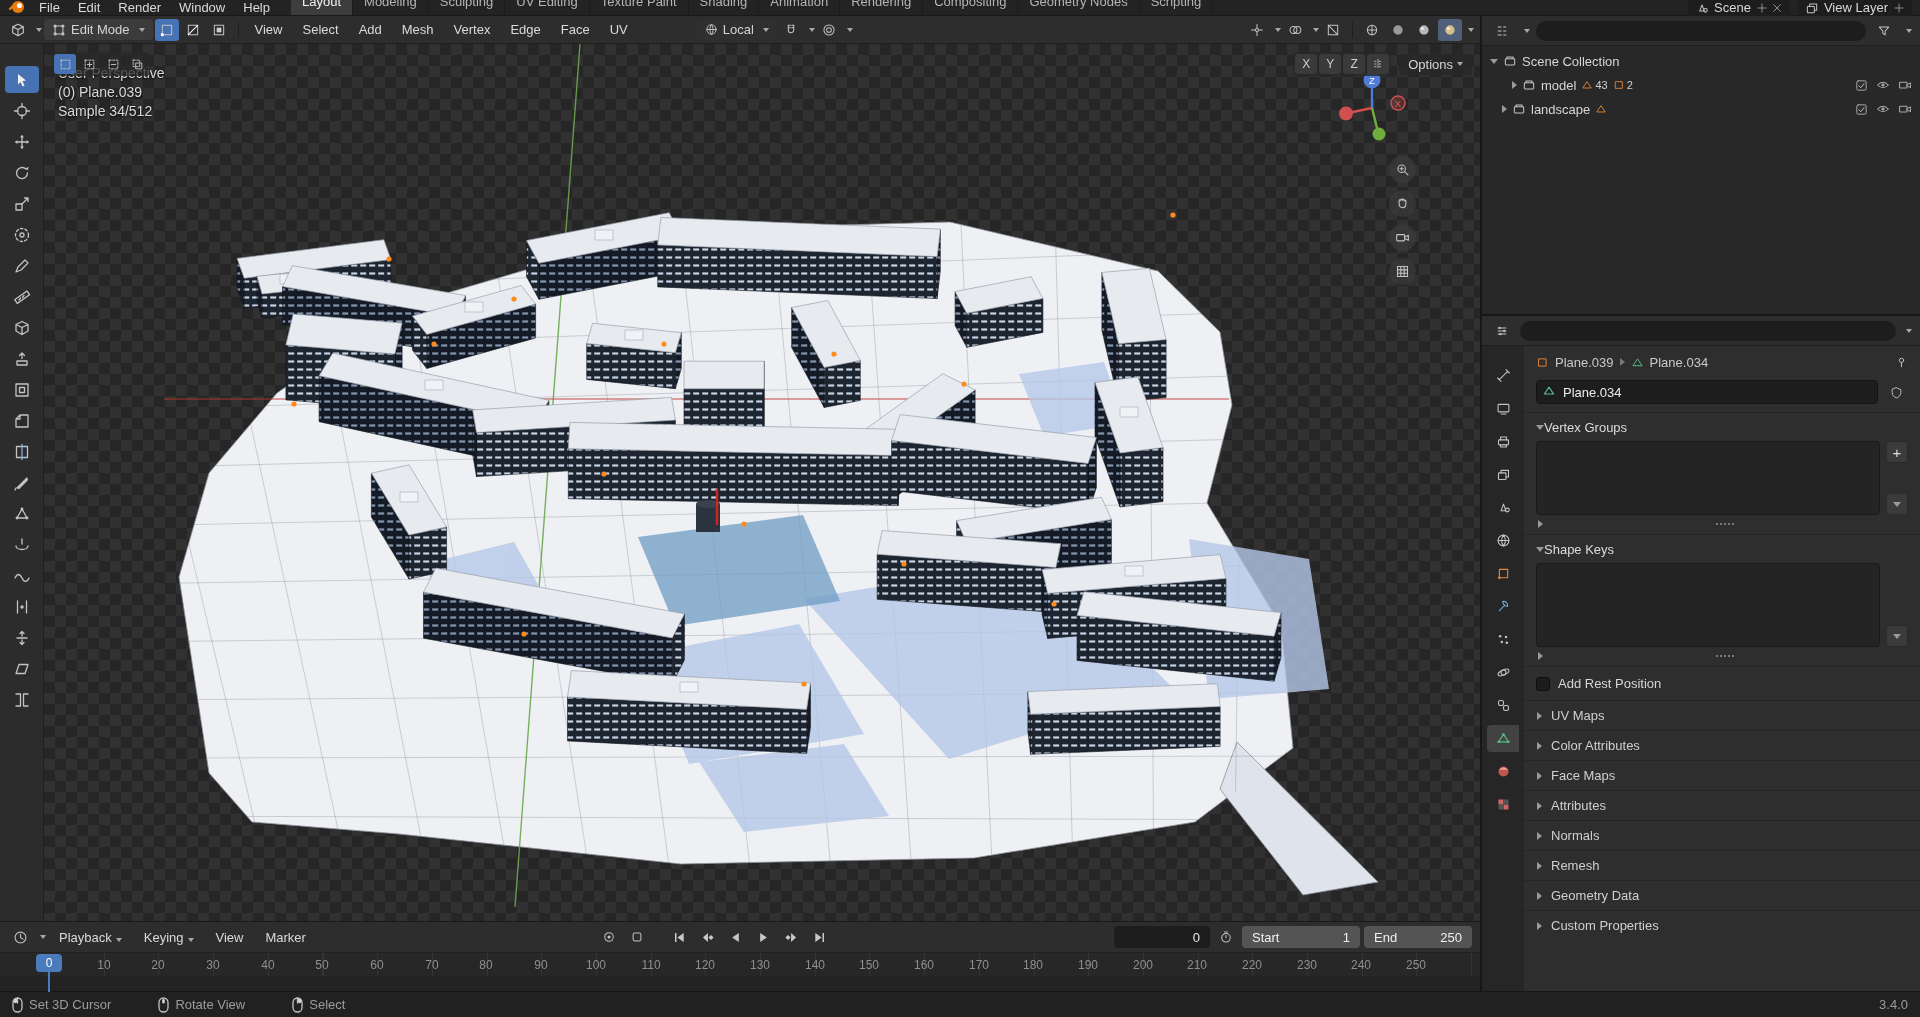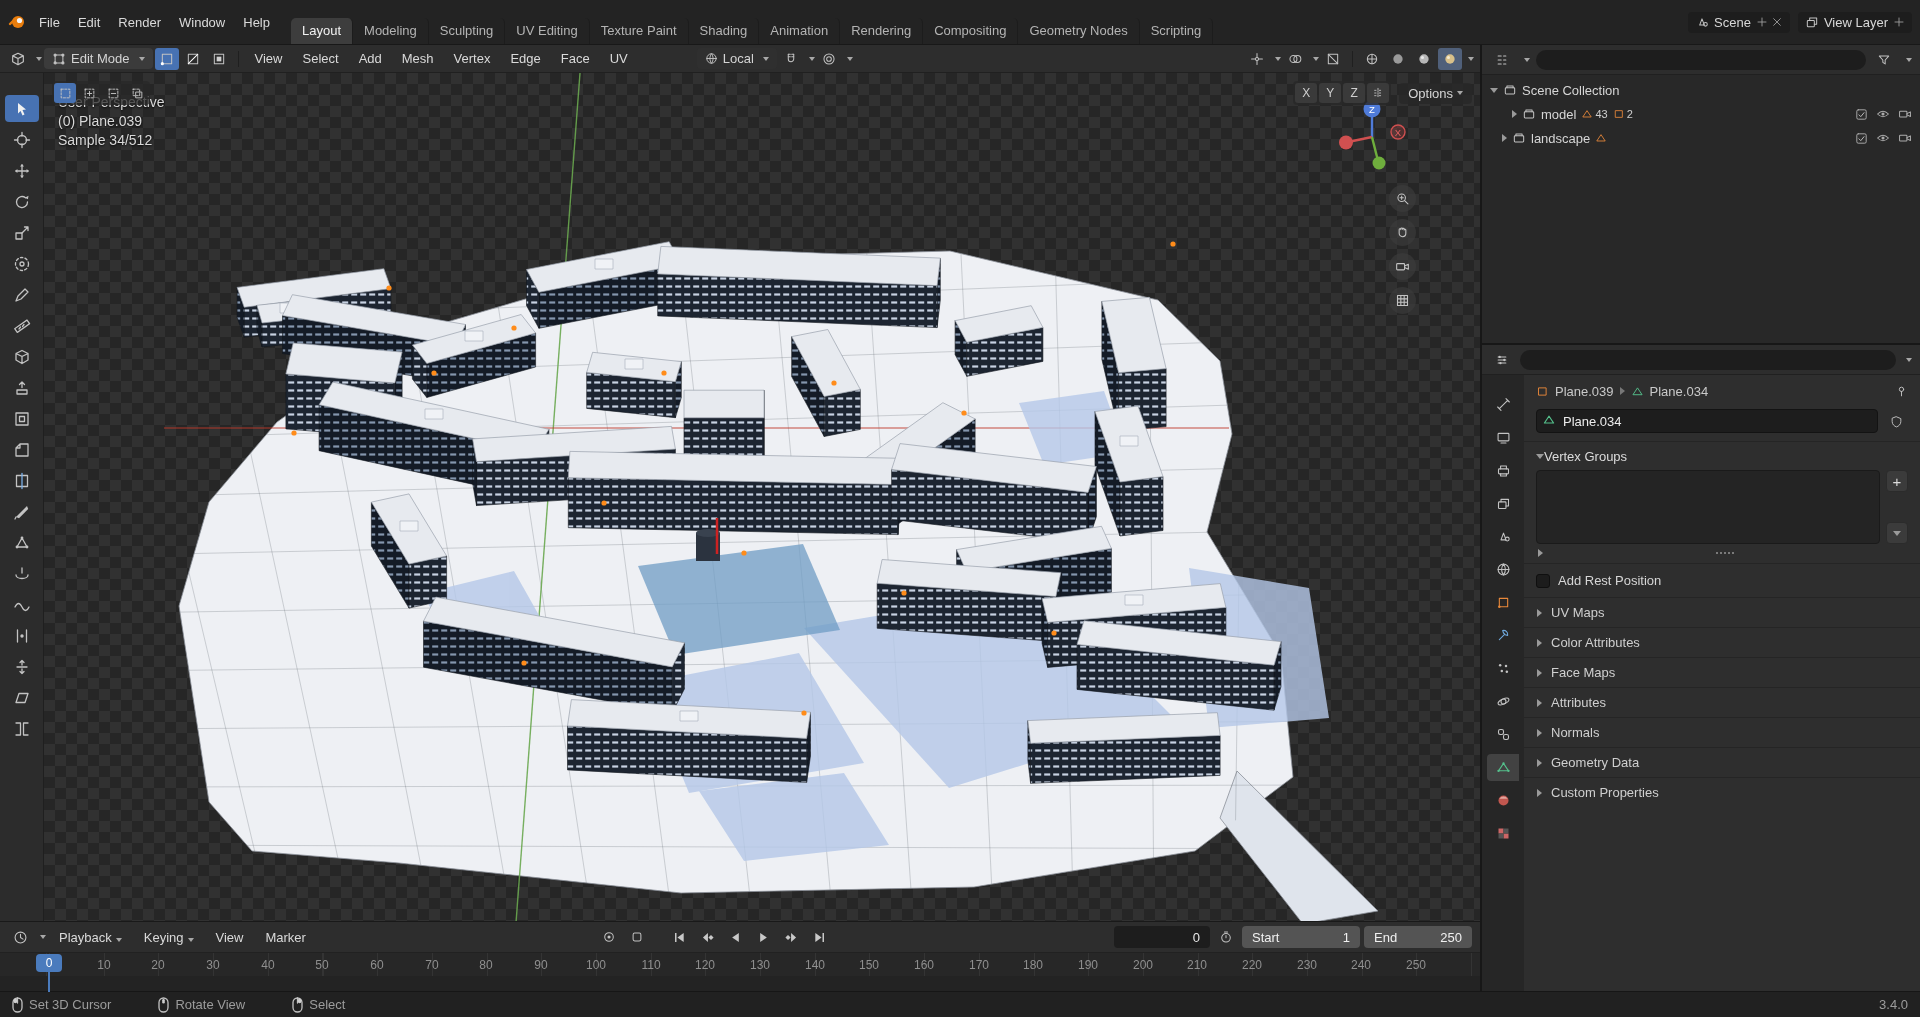--- a/index.html
+++ b/index.html
@@ -3,21 +3,21 @@
 <meta charset="utf-8">
 <style>
 *{margin:0;padding:0;box-sizing:border-box;user-select:none}
 html,body{width:1920px;height:1017px;background:#111;font-family:"Liberation Sans",sans-serif}
 .app{position:relative;width:1920px;height:1017px;background:#232323;color:#d4d4d4;font-size:13px;overflow:hidden;display:flex;flex-direction:column}
 svg.i{stroke:#c3c3c3;fill:none;stroke-width:1.3;stroke-linecap:round;stroke-linejoin:round;display:block}
 .dd{display:inline-block;width:0;height:0;border-top:4px solid #a8a8a8;border-left:3.5px solid transparent;border-right:3.5px solid transparent;margin-left:4px}
 .chr{display:inline-block;width:0;height:0;border-left:5px solid #9a9a9a;border-top:4px solid transparent;border-bottom:4px solid transparent}
 .chd{display:inline-block;width:0;height:0;border-top:5px solid #9a9a9a;border-left:4px solid transparent;border-right:4px solid transparent}
 
-.topbar{height:45px;display:flex;align-items:center;background:#232323;border-bottom:1px solid #181818;padding:0 8px;flex:0 0 auto}
+.topbar{height:16px;display:flex;align-items:center;background:#232323;border-bottom:1px solid #181818;padding:0 8px;flex:0 0 auto}
 .logo{margin-right:4px}
 .mi{padding:4px 9px;border-radius:3px;color:#dadada}
 .ws-tabs{display:flex;align-items:flex-end;height:100%;margin-left:12px}
 .ws-tab{padding:5px 11px 6px;font-size:13px;color:#b4b4b4;border-radius:5px 5px 0 0;border-right:1px solid #1c1c1c}
 .ws-tab.active{background:#3d3d3d;color:#f2f2f2}
 .topbar-right{margin-left:auto;display:flex;gap:8px;align-items:center}
 .chip{display:flex;align-items:center;gap:5px;background:#1d1d1d;border-radius:4px;padding:3px 7px;color:#d8d8d8}
 .chip .tbi{opacity:.8;display:flex;gap:3px}
 
 .mid{flex:1;display:flex;min-height:0}
@@ -1015,20 +1015,41 @@
                 </div>
               </div>
               <div class="pfoot">
                 <i class="chr"></i>
                 <span class="grip">
                     <b></b>
                   </span>
               </div>
             </section>
 
+            <section class="panel">
+              <div class="phead">
+                <i class="chd"></i>
+                <span>Shape Keys</span>
+              </div>
+              <div class="pbody">
+                <div class="listbox" style="height:84px"></div>
+                <div class="lside">
+                  <span></span>
+                  <button class="mbtn">
+                      <i class="chd"></i>
+                    </button>
+                </div>
+              </div>
+              <div class="pfoot">
+                <i class="chr"></i>
+                <span class="grip">
+                    <b></b>
+                  </span>
+              </div>
+            </section>
 
             <div class="rest-row">
               <span class="cbx"></span>
               <span>Add Rest Position</span>
             </div>
 
             <div class="cp">
                 <i class="chr"></i>
                 <span>UV Maps</span>
               </div>
@@ -1040,20 +1061,24 @@
                 <i class="chr"></i>
                 <span>Face Maps</span>
               </div>
             <div class="cp">
                 <i class="chr"></i>
                 <span>Attributes</span>
               </div>
             <div class="cp">
                 <i class="chr"></i>
                 <span>Normals</span>
+              </div>
+            <div class="cp">
+                <i class="chr"></i>
+                <span>Remesh</span>
               </div>
             <div class="cp">
                 <i class="chr"></i>
                 <span>Geometry Data</span>
               </div>
             <div class="cp">
                 <i class="chr"></i>
                 <span>Custom Properties</span>
               </div>
           </div>

